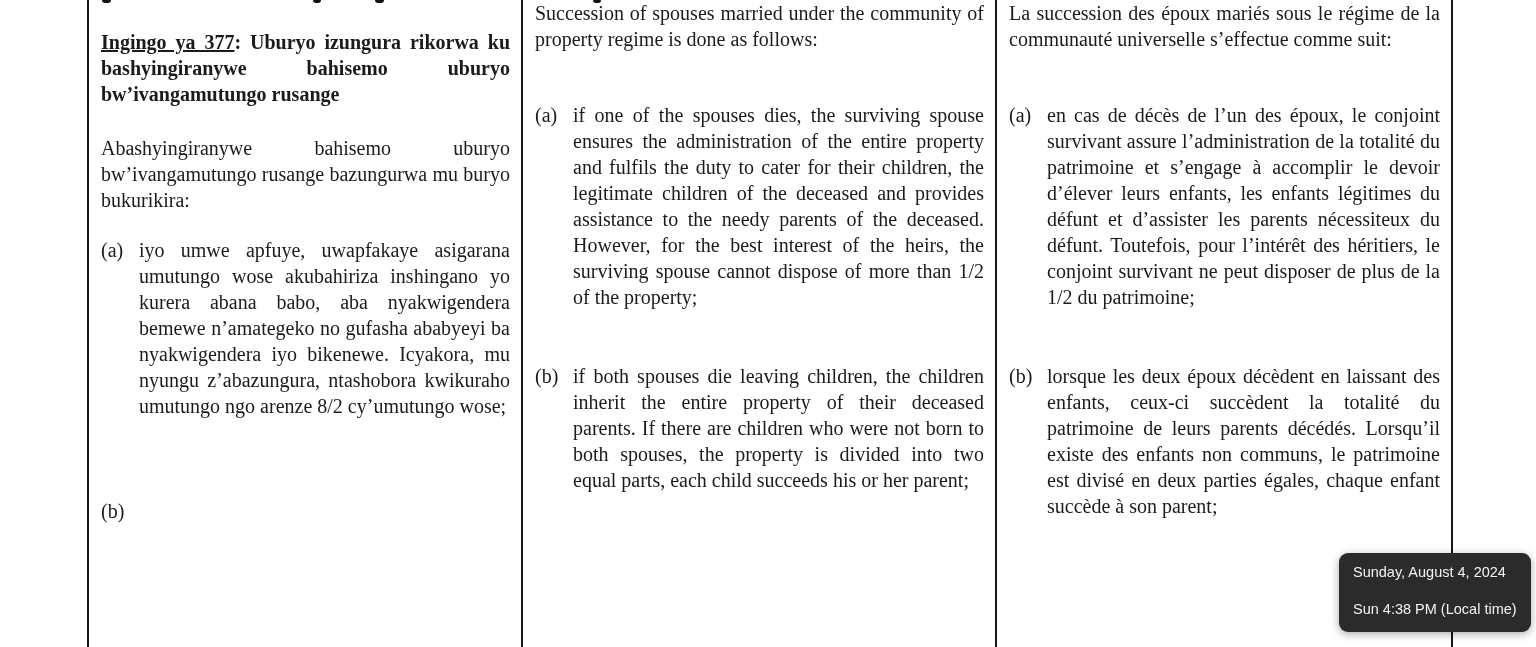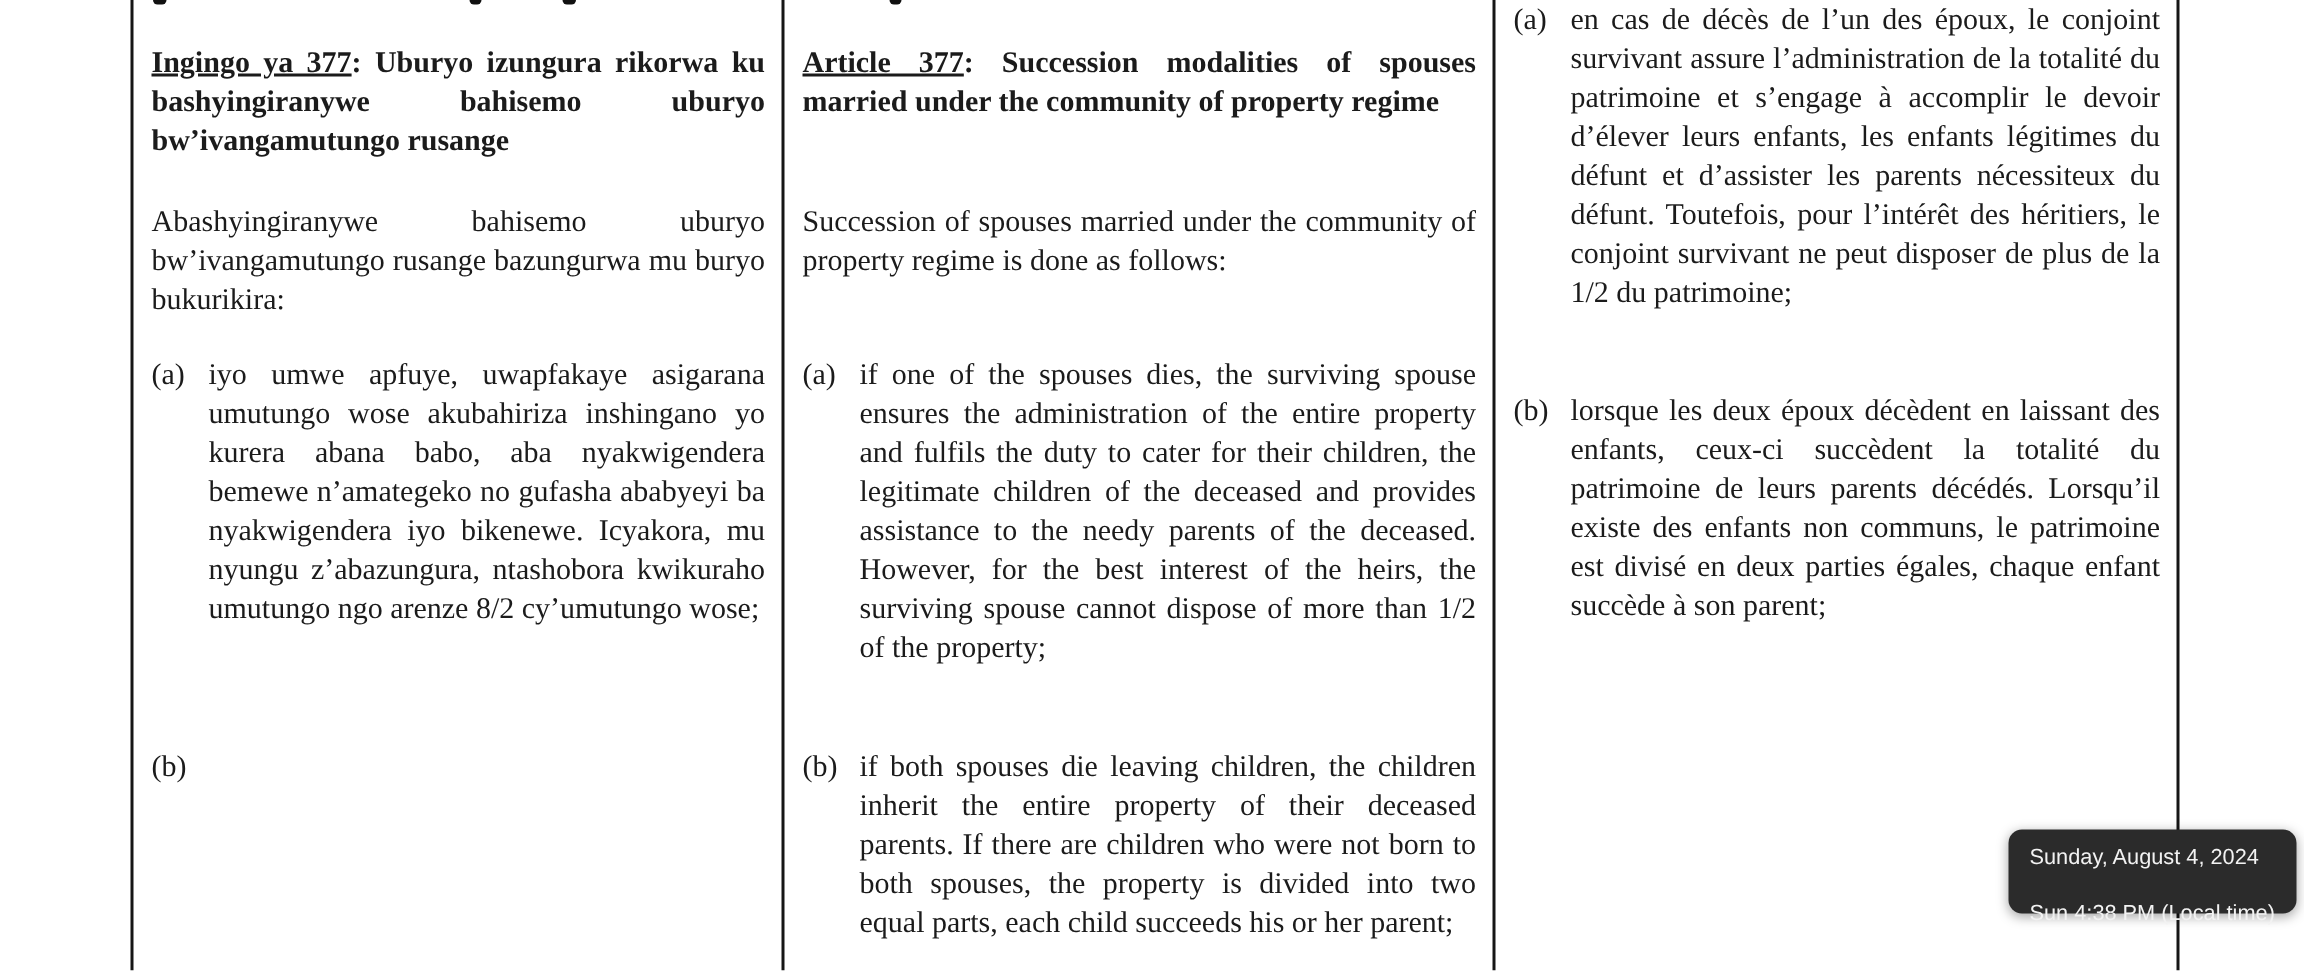--- a/index.html
+++ b/index.html
@@ -54,21 +54,21 @@
   .frag-1 { left: 102px; width: 9px; }
   .frag-2 { left: 313px; width: 8px; }
   .frag-3 { left: 375px; width: 9px; }
   .frag-4 { left: 593px; width: 8px; }
 
   .datetime-tooltip {
     position: absolute;
     left: 1339px;
     top: 553px;
     width: 192px;
-    height: 56px;
+    height: 79px;
     box-sizing: border-box;
     background: #2b2b2b;
     color: #f2f2f2;
     border-radius: 9px;
     font-family: "Liberation Sans", sans-serif;
     font-size: 14.5px;
     line-height: 16px;
     padding: 11px 14px 0 14px;
     box-shadow: 0 2px 8px rgba(0,0,0,0.35);
     z-index: 10;
@@ -95,35 +95,33 @@
       <div class="sec-item-a item">
         <span class="marker">(a)</span>
         <span>iyo umwe apfuye, uwapfakaye asigarana umutungo wose akubahiriza inshingano yo kurera abana babo, aba nyakwigendera bemewe n’amategeko no gufasha ababyeyi ba nyakwigendera iyo bikenewe. Icyakora, mu nyungu z’abazungura, ntashobora kwikuraho umutungo ngo arenze 8/2 cy’umutungo wose;</span>
       </div>
       <div class="sec-item-b item">
         <span class="marker">(b)</span>
       </div>
     </div>
 
     <div class="cell cell-2">
-      <div class="sec-heading">
-        <span class="article-ref">Article 377</span><span>: Succession modalities of spouses married under the community of property regime</span>
-      </div>
       <div class="sec-intro">Succession of spouses married under the community of property regime is done as follows:</div>
       <div class="sec-item-a item">
         <span class="marker">(a)</span>
         <span>if one of the spouses dies, the surviving spouse ensures the administration of the entire property and fulfils the duty to cater for their children, the legitimate children of the deceased and provides assistance to the needy parents of the deceased. However, for the best interest of the heirs, the surviving spouse cannot dispose of more than 1/2 of the property;</span>
       </div>
       <div class="sec-item-b item">
         <span class="marker">(b)</span>
         <span>if both spouses die leaving children, the children inherit the entire property of their deceased parents. If there are children who were not born to both spouses, the property is divided into two equal parts, each child succeeds his or her parent;</span>
       </div>
     </div>
 
     <div class="cell cell-3">
+      <div class="sec-intro">La succession des époux mariés sous le régime de la communauté universelle s’effectue comme suit:</div>
       <div class="sec-item-a item">
         <span class="marker">(a)</span>
         <span>en cas de décès de l’un des époux, le conjoint survivant assure l’administration de la totalité du patrimoine et s’engage à accomplir le devoir d’élever leurs enfants, les enfants légitimes du défunt et d’assister les parents nécessiteux du défunt. Toutefois, pour l’intérêt des héritiers, le conjoint survivant ne peut disposer de plus de la 1/2 du patrimoine;</span>
       </div>
       <div class="sec-item-b item">
         <span class="marker">(b)</span>
         <span>lorsque les deux époux décèdent en laissant des enfants, ceux-ci succèdent la totalité du patrimoine de leurs parents décédés. Lorsqu’il existe des enfants non communs, le patrimoine est divisé en deux parties égales, chaque enfant succède à son parent;</span>
       </div>
     </div>
 

